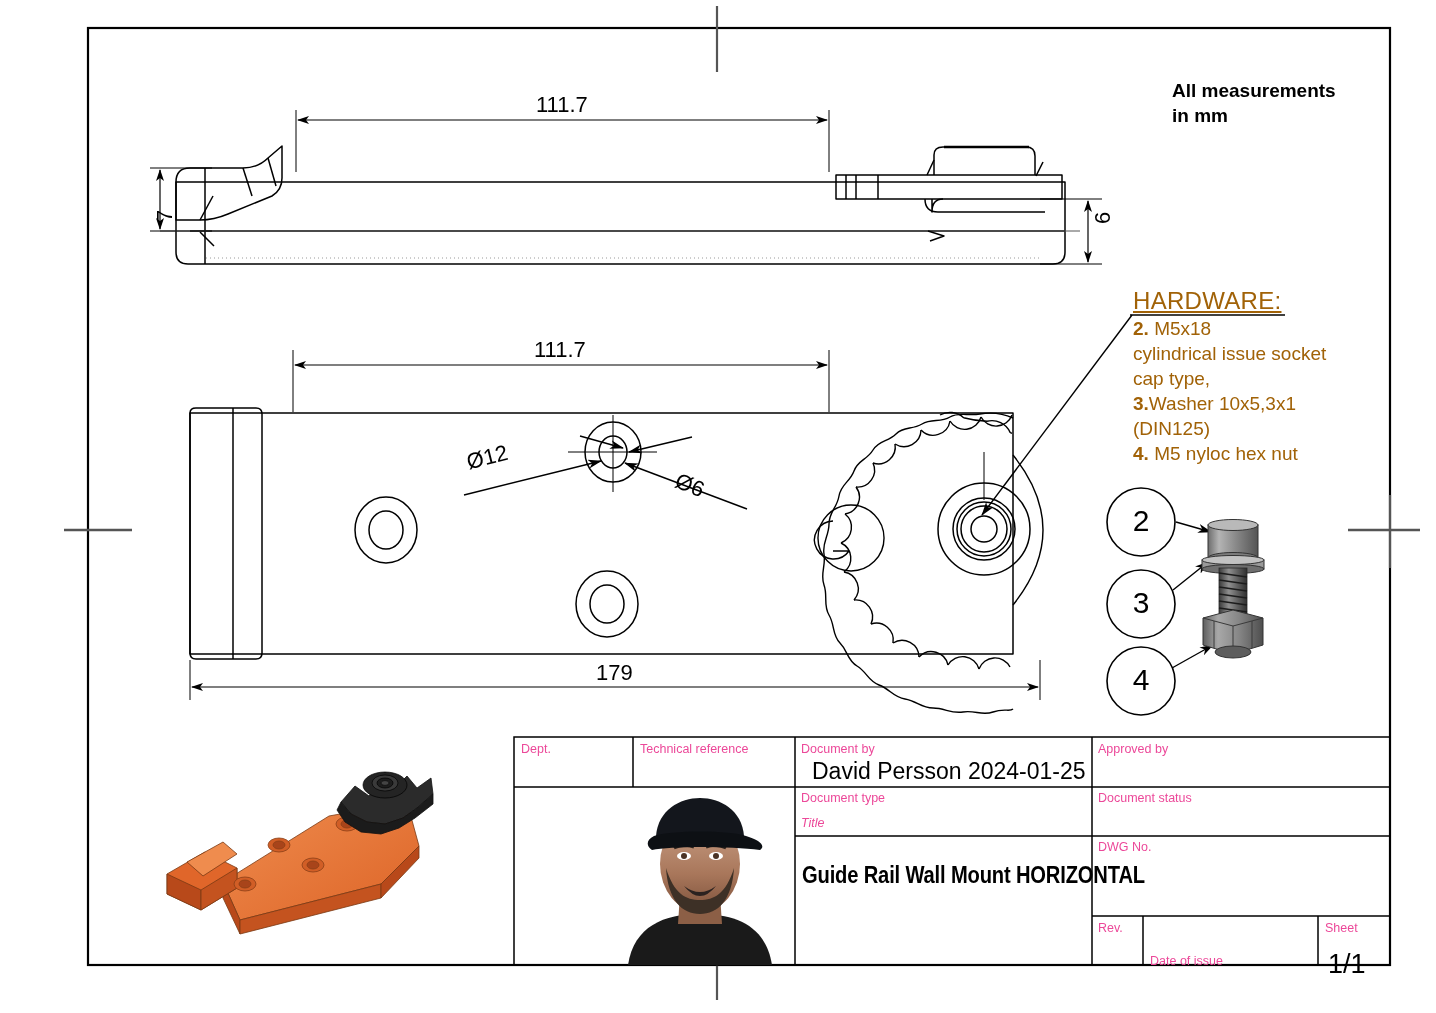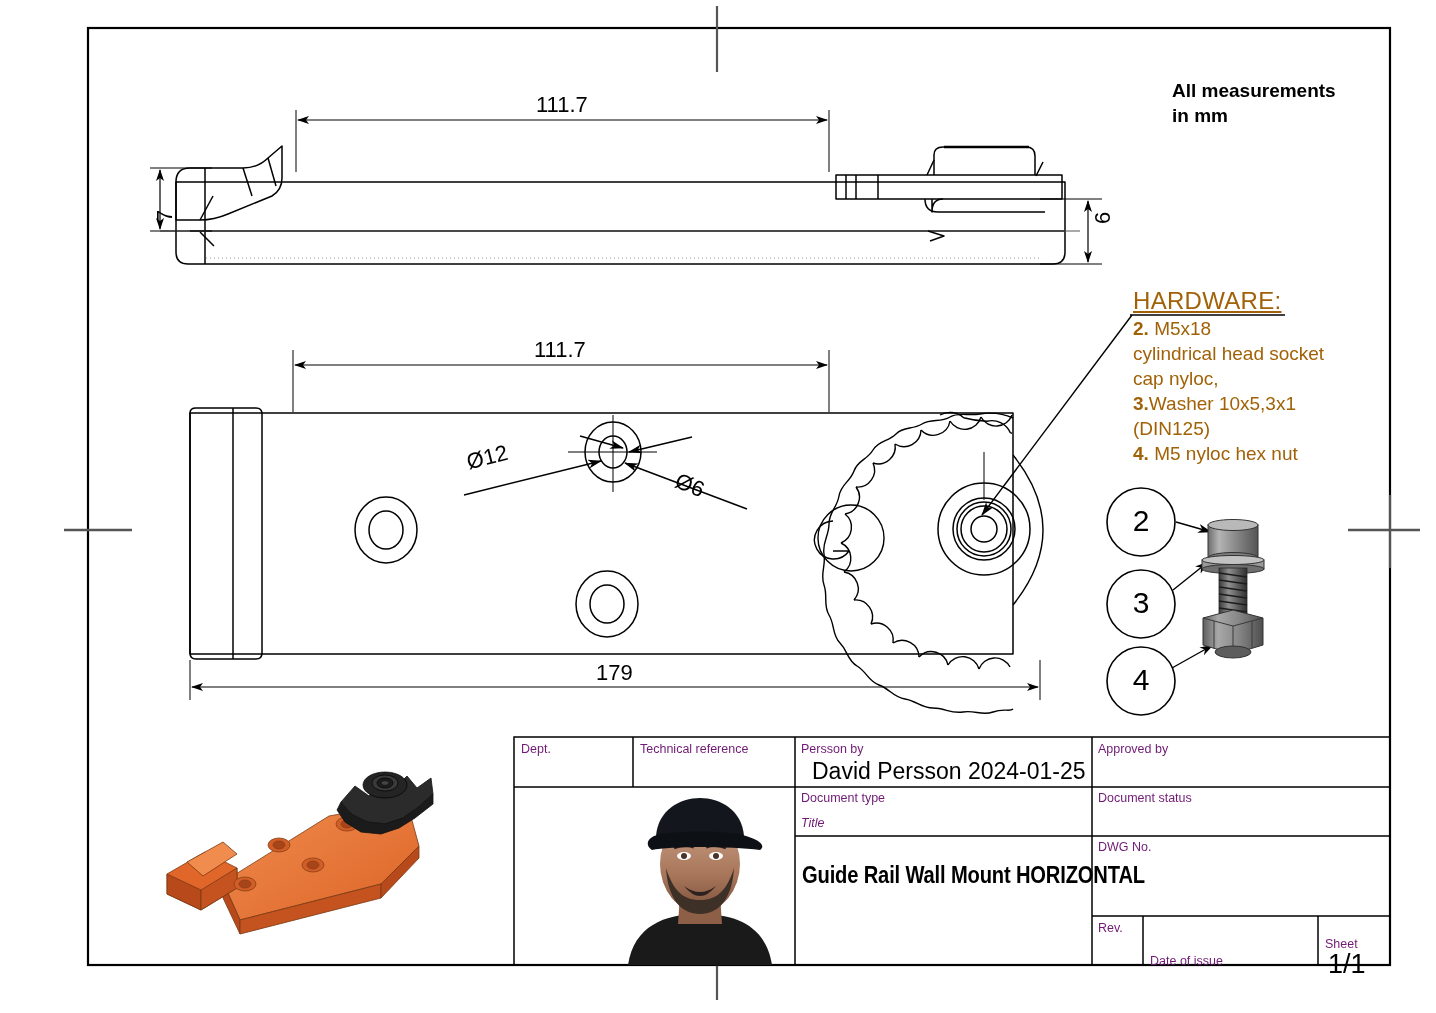--- a/index.html
+++ b/index.html
@@ -19,21 +19,21 @@
 
   .dimtext { position:absolute; font-size:22px; color:#000;
              white-space:nowrap; }
   .dimtext.rot { transform:rotate(-90deg); transform-origin:left top; }
   .dia { position:absolute; font-size:22px; white-space:nowrap; }
 
   .balloon-num { position:absolute; font-size:30px; width:40px;
                  text-align:center; }
 
   
-  .tb-lab { position:absolute; font-size:12.5px; color:#701a75;
+  .tb-lab { position:absolute; font-size:12.5px; color:#ec4899;
             white-space:nowrap; }
   .tb-val { position:absolute; font-size:23px; color:#000;
             white-space:nowrap; }
   .tb-title { position:absolute; font-size:24px; font-weight:bold;
               white-space:nowrap; transform:scaleX(.84);
               transform-origin:left top; letter-spacing:-0.2px; }
   .tb-sheet { position:absolute; font-size:27px;margin-top:12px; }
 
   
   #iso { position:absolute; left:145px; top:742px; width:310px; height:215px; }
@@ -302,24 +302,24 @@
     <div>All measurements</div>
     <div>in mm</div>
   </div>
 
   <div class="note-hardware">
     <div class="hw-title">HARDWARE:</div>
     <div>
       <b>2.</b><span> M5x18</span>
     </div>
     <div>
-      <span> cylindrical head socket</span>
-    </div>
-    <div>
-      <span>cap nyloc,</span>
+      <span> cylindrical issue socket</span>
+    </div>
+    <div>
+      <span>cap type,</span>
     </div>
     <div>
       <b>3.</b><span>Washer 10x5,3x1</span>
     </div>
     <div>
       <span>(DIN125)</span>
     </div>
     <div>
       <b>4.</b><span> M5 nyloc hex nut</span>
     </div>
@@ -411,29 +411,29 @@
       <path d="M64,58 q10,-5 20,-1" stroke="#2e241d" stroke-width="3" fill="none"></path>
       <path d="M96,57 q10,-4 20,1" stroke="#2e241d" stroke-width="3" fill="none"></path>
 
       <path d="M46,46 C48,20 70,8 90,8 C110,8 132,20 134,46 Z" fill="#13161c"></path>
       <path d="M44,46 C60,40 120,40 136,46 C150,50 156,56 150,60 C120,56 60,56 42,60 C36,56 36,50 44,46 Z" fill="#0d1014"></path>
     </g>
   </svg>
 
   <div class="tb-lab" style="left:521px; top:742px;">Dept.</div>
   <div class="tb-lab" style="left:640px; top:742px;">Technical reference</div>
-  <div class="tb-lab" style="left:801px; top:742px;">Persson by</div>
+  <div class="tb-lab" style="left:801px; top:742px;">Document by</div>
   <div class="tb-val" style="left:800px; top:758px;margin-left:12px;">David Persson  2024-01-25</div>
   <div class="tb-lab" style="left:1098px; top:742px;">Approved by</div>
 
   <div class="tb-lab" style="left:801px; top:791px;">Document type</div>
   <div class="tb-lab" style="left:1098px; top:791px;">Document status</div>
 
   <div class="tb-lab" style="left:801px; top:816px;font-style:italic;">Title</div>
   <div class="tb-title" style="left:802px; top:861px;">Guide Rail Wall Mount HORIZONTAL</div>
   <div class="tb-lab" style="left:1098px; top:840px;">DWG No.</div>
 
   <div class="tb-lab" style="left:1098px; top:921px;">Rev.</div>
   <div class="tb-lab" style="left:1150px; top:908px;margin-top:46px;">Date of issue</div>
-  <div class="tb-lab" style="left:1325px; top:921px;margin-top:16px;">Sheet</div>
+  <div class="tb-lab" style="left:1325px; top:921px;">Sheet</div>
   <div class="tb-sheet" style="left:1328px; top:937px;">1/1</div>
 
 </div>
 
 </body></html>

